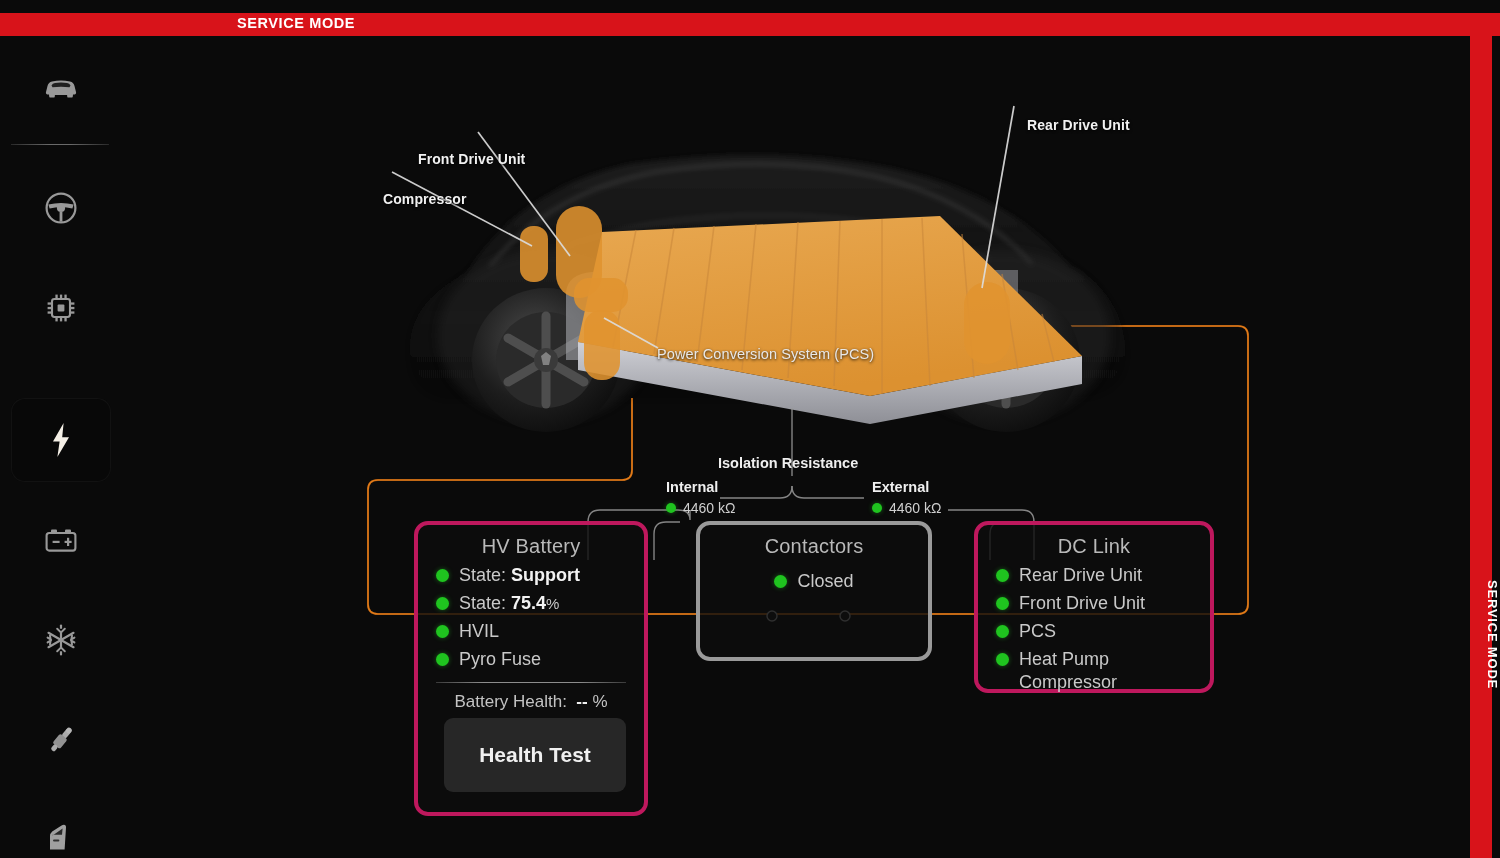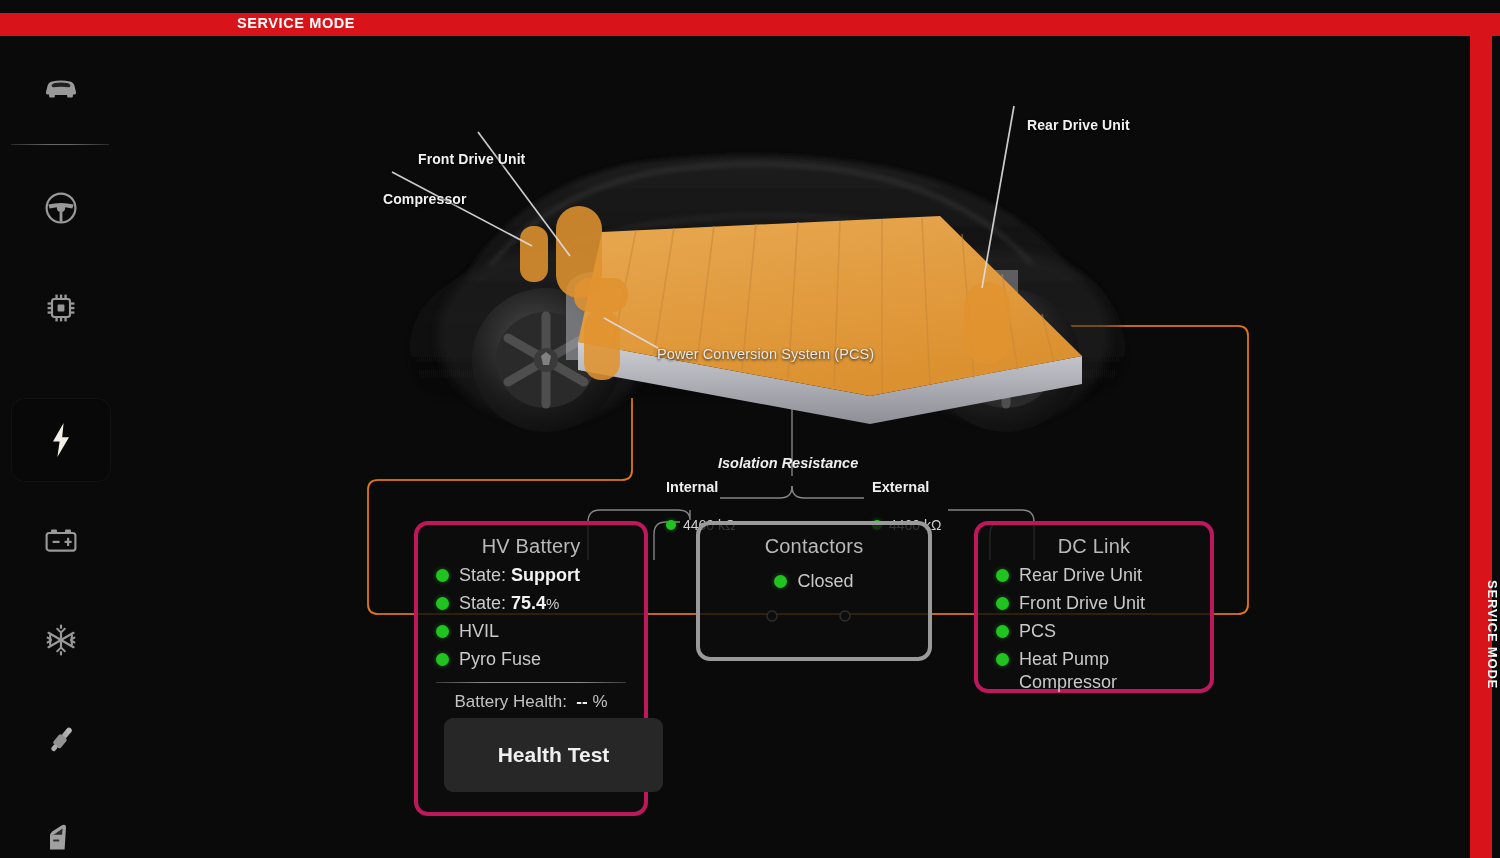--- a/index.html
+++ b/index.html
@@ -92,36 +92,36 @@
 
   #hv-divider {
     margin:9px 18px 0 18px; height:1px;
     background:linear-gradient(to right,#3a3a3a,#8d8d8d 25%,#8d8d8d 75%,#3a3a3a);
   }
   #hv-health {
     text-align:center; color:#c3c3c3; font-size:17px; padding-top:9px;
   }
   #hv-health b { color:#efefef; font-weight:bold; }
   #health-btn {
-    position:absolute; left:26px; top:193px; width:219px; height:74px;
+    position:absolute; left:26px; top:193px; width:182px; height:74px;
     background:#272727; border-radius:9px;
     display:flex; align-items:center; justify-content:center;
     color:#f0f0f0; font-size:21px; font-weight:bold;
   }
   #ct-row { padding-left:0; justify-content:center; padding-top:9px; }
 
   
   #iso-title {
     position:absolute; left:718px; top:455px; z-index:14;
-    color:#efefef; font-size:14.5px; font-weight:bold; white-space:nowrap;font-style:italic;
+    color:#efefef; font-size:14.5px; font-weight:bold; white-space:nowrap;
   }
   .iso-side { position:absolute; z-index:14; white-space:nowrap; }
   .iso-side .lab { color:#efefef; font-size:14.5px; font-weight:bold; }
   .iso-side .val {
-    display:flex; align-items:center; margin-top:22px;
+    display:flex; align-items:center; margin-top:5px;
     color:#cfcfcf; font-size:14px;
   }
   .iso-side .val .dot { width:10px; height:10px; flex:0 0 10px; margin-top:0; margin-right:7px; }
   #iso-int { left:666px; top:479px; }
   #iso-ext { left:872px; top:479px; }
 </style>
 </head>
 <body>
 
 <div id="svc-top"></div>

